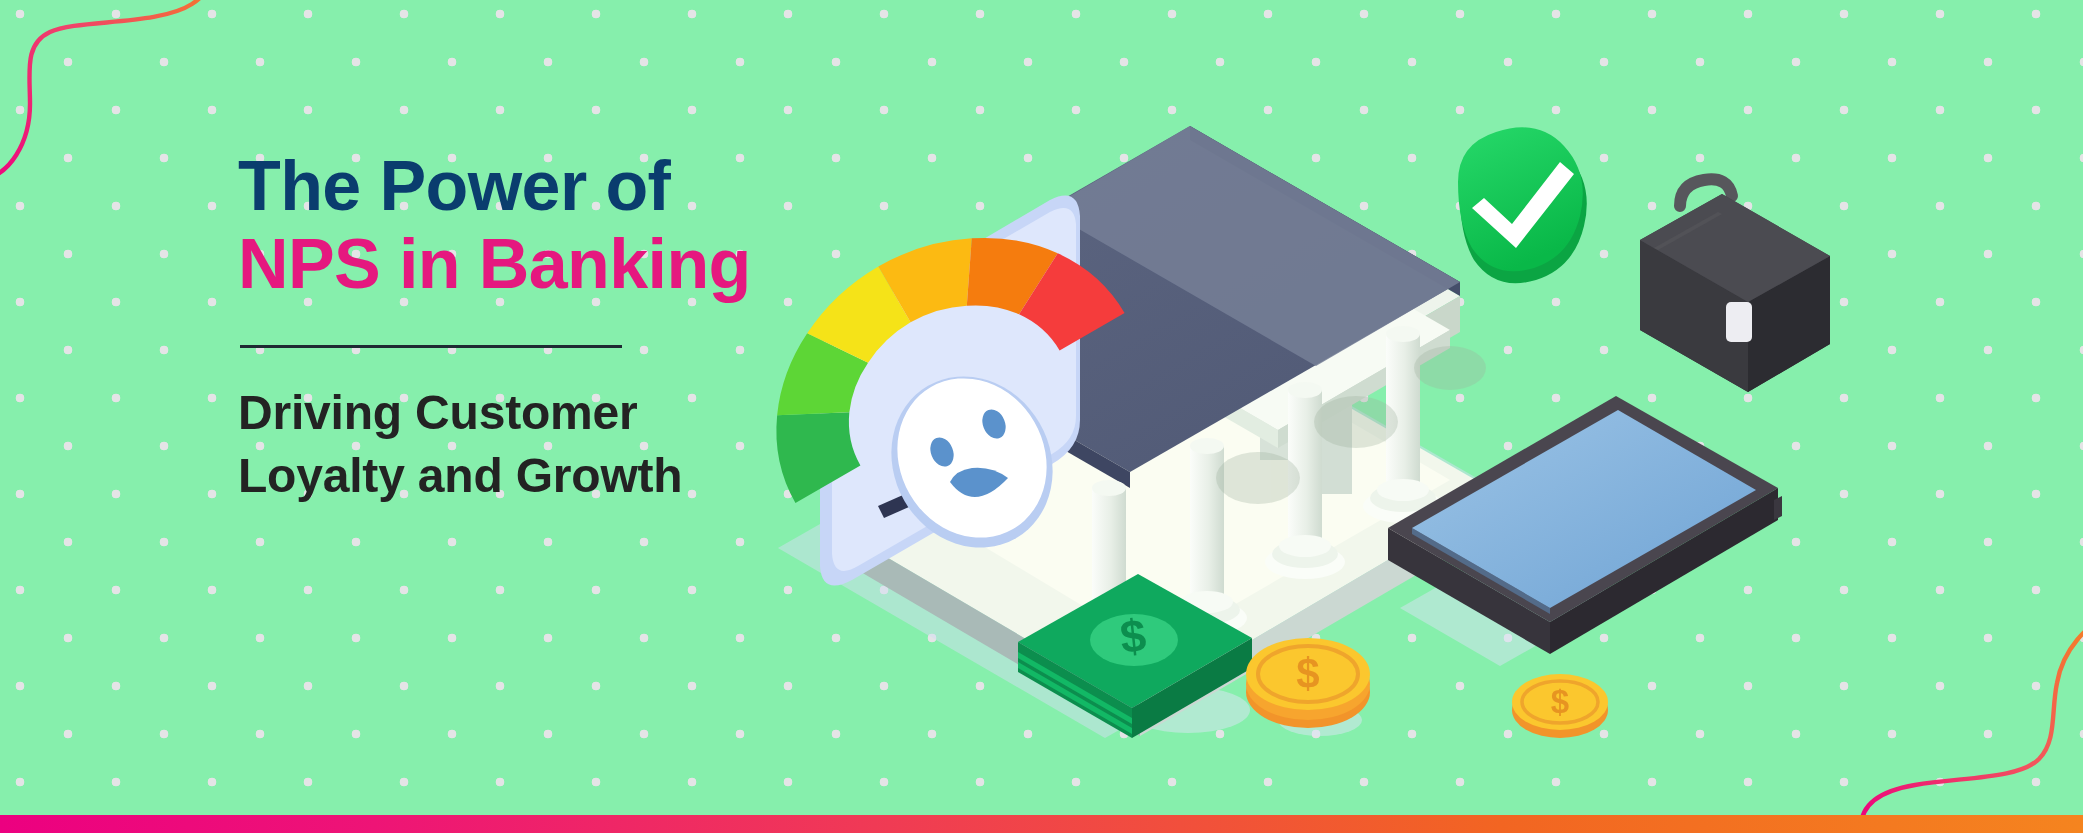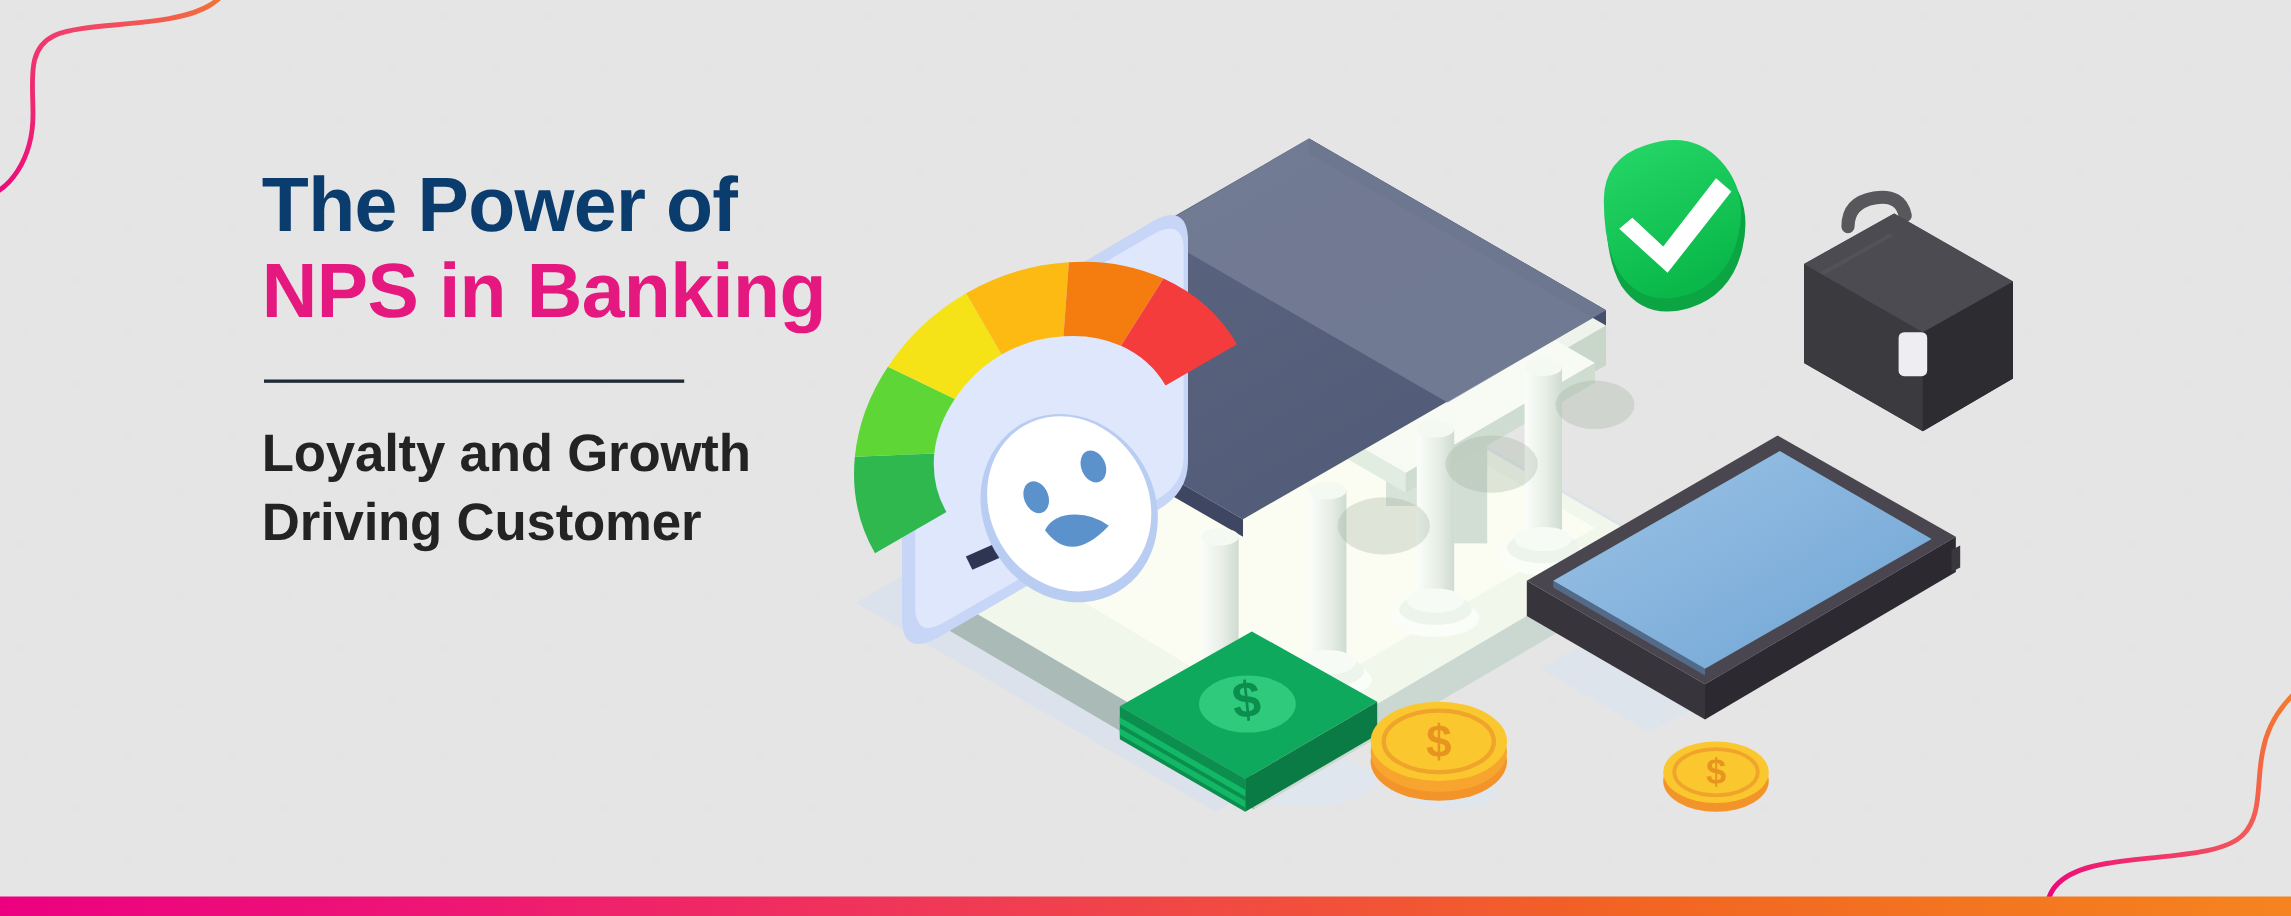--- a/index.html
+++ b/index.html
@@ -5,21 +5,21 @@
   * { margin:0; padding:0; box-sizing:border-box; }
   html, body {
     width:2083px; height:833px;
     overflow:hidden;
     background:#ffffff;
     font-family:"Liberation Sans", sans-serif;
   }
   #banner {
     position:relative;
     width:2083px; height:833px;
-    background:#e5e5e5;
+    background:#86efac;
     overflow:hidden;
   }
   
   .dot-layer {
     position:absolute; inset:0;
     background-image:
       radial-gradient(circle, #e4e4e6 4.2px, transparent 4.6px),
       radial-gradient(circle, #e4e4e6 4.2px, transparent 4.6px);
     background-size:96px 96px, 96px 96px;
     background-position:20px 14px, 68px 62px;
@@ -95,22 +95,22 @@
     <path d="M18,208 C 18,186 36,172 72,166 C 120,158 176,160 196,140 C 214,122 208,92 214,64 C 220,30 244,6 268,-6" fill="none" stroke="url(#sqBR)" stroke-width="4.4" stroke-linecap="round"></path>
   </svg>
 
   <div class="text-block">
     <h1 class="headline">
       <span class="line1">The Power of</span>
       <span class="line2">NPS in Banking</span>
     </h1>
     <div class="rule"></div>
     <div class="subhead">
+      <span>Driving Customer</span>
       <span>Loyalty and Growth</span>
-      <span>Driving Customer</span>
     </div>
   </div>
 
   <div class="illustration">
   <svg viewBox="0 0 1310 740" xmlns="http://www.w3.org/2000/svg">
     <defs>
       <linearGradient id="roofG" x1="0" y1="0" x2="1" y2="1">
         <stop offset="0%" stop-color="#5E6782"></stop>
             <stop offset="100%" stop-color="#4F5874"></stop>
       </linearGradient>

